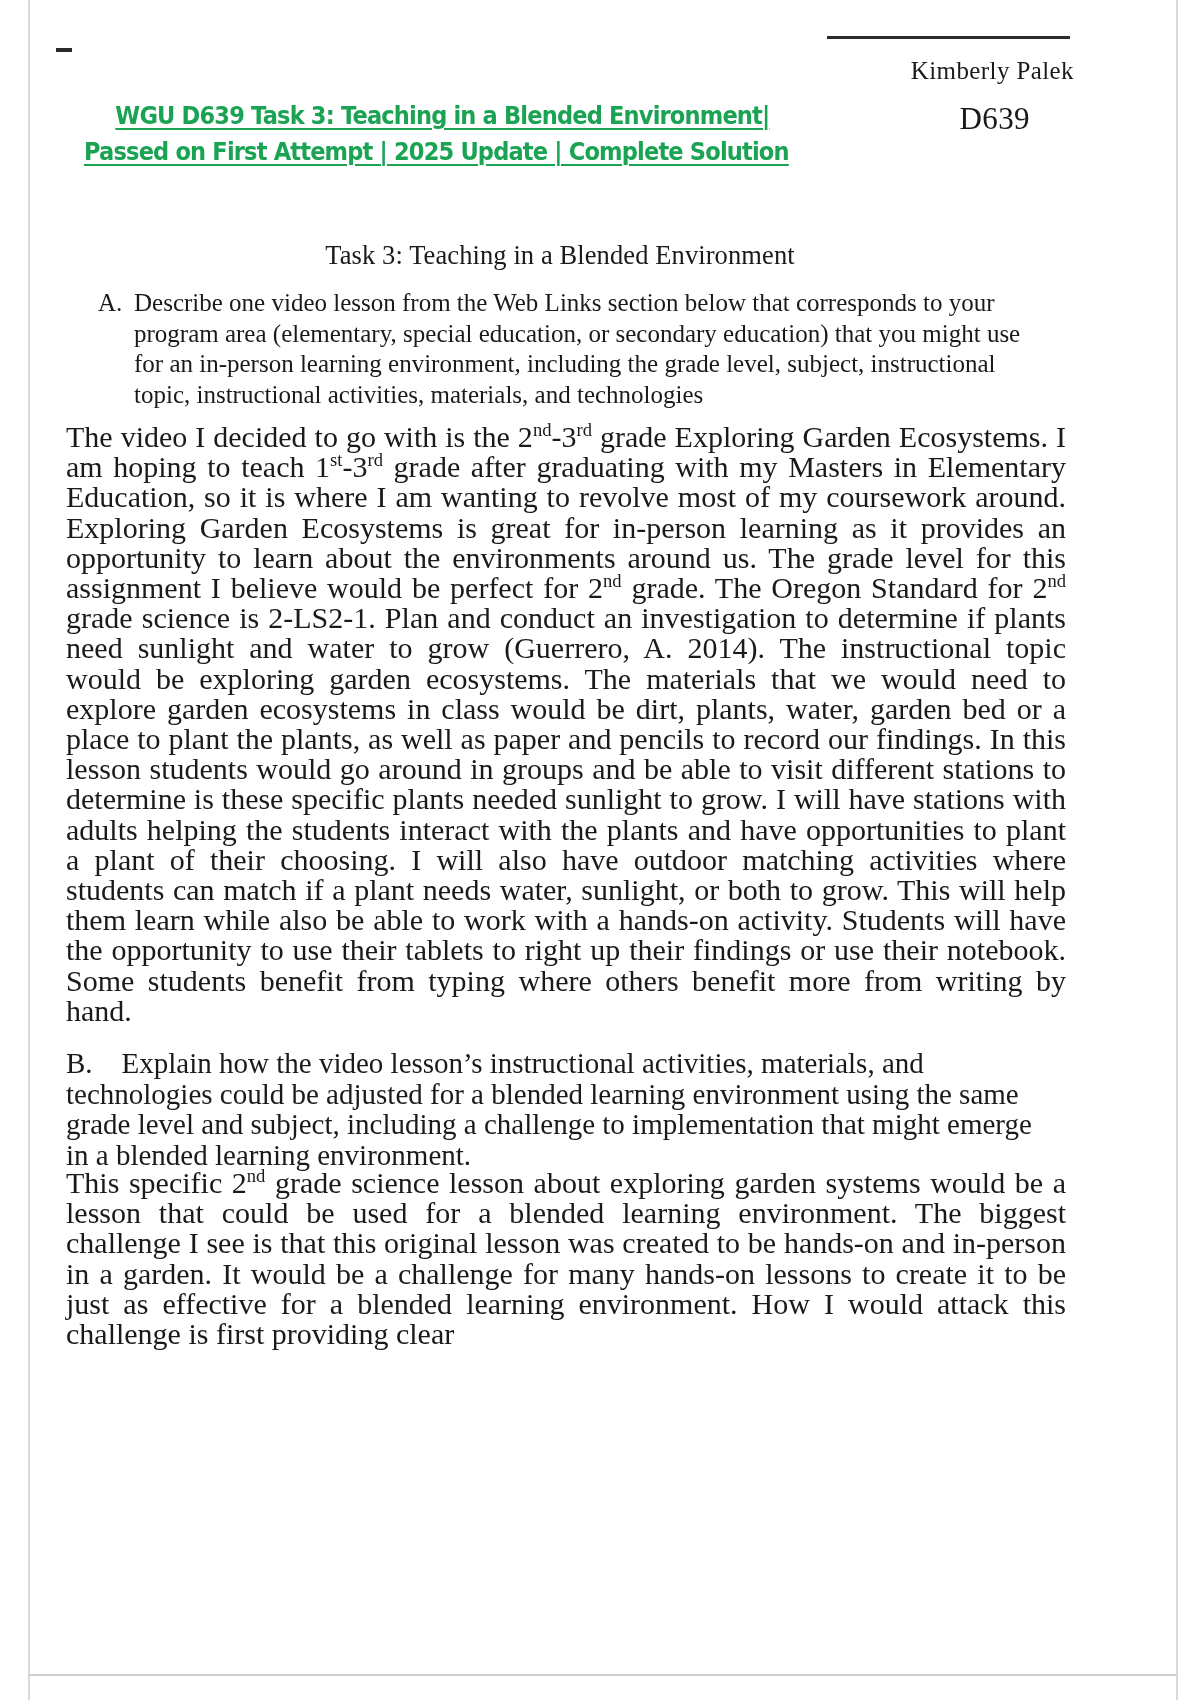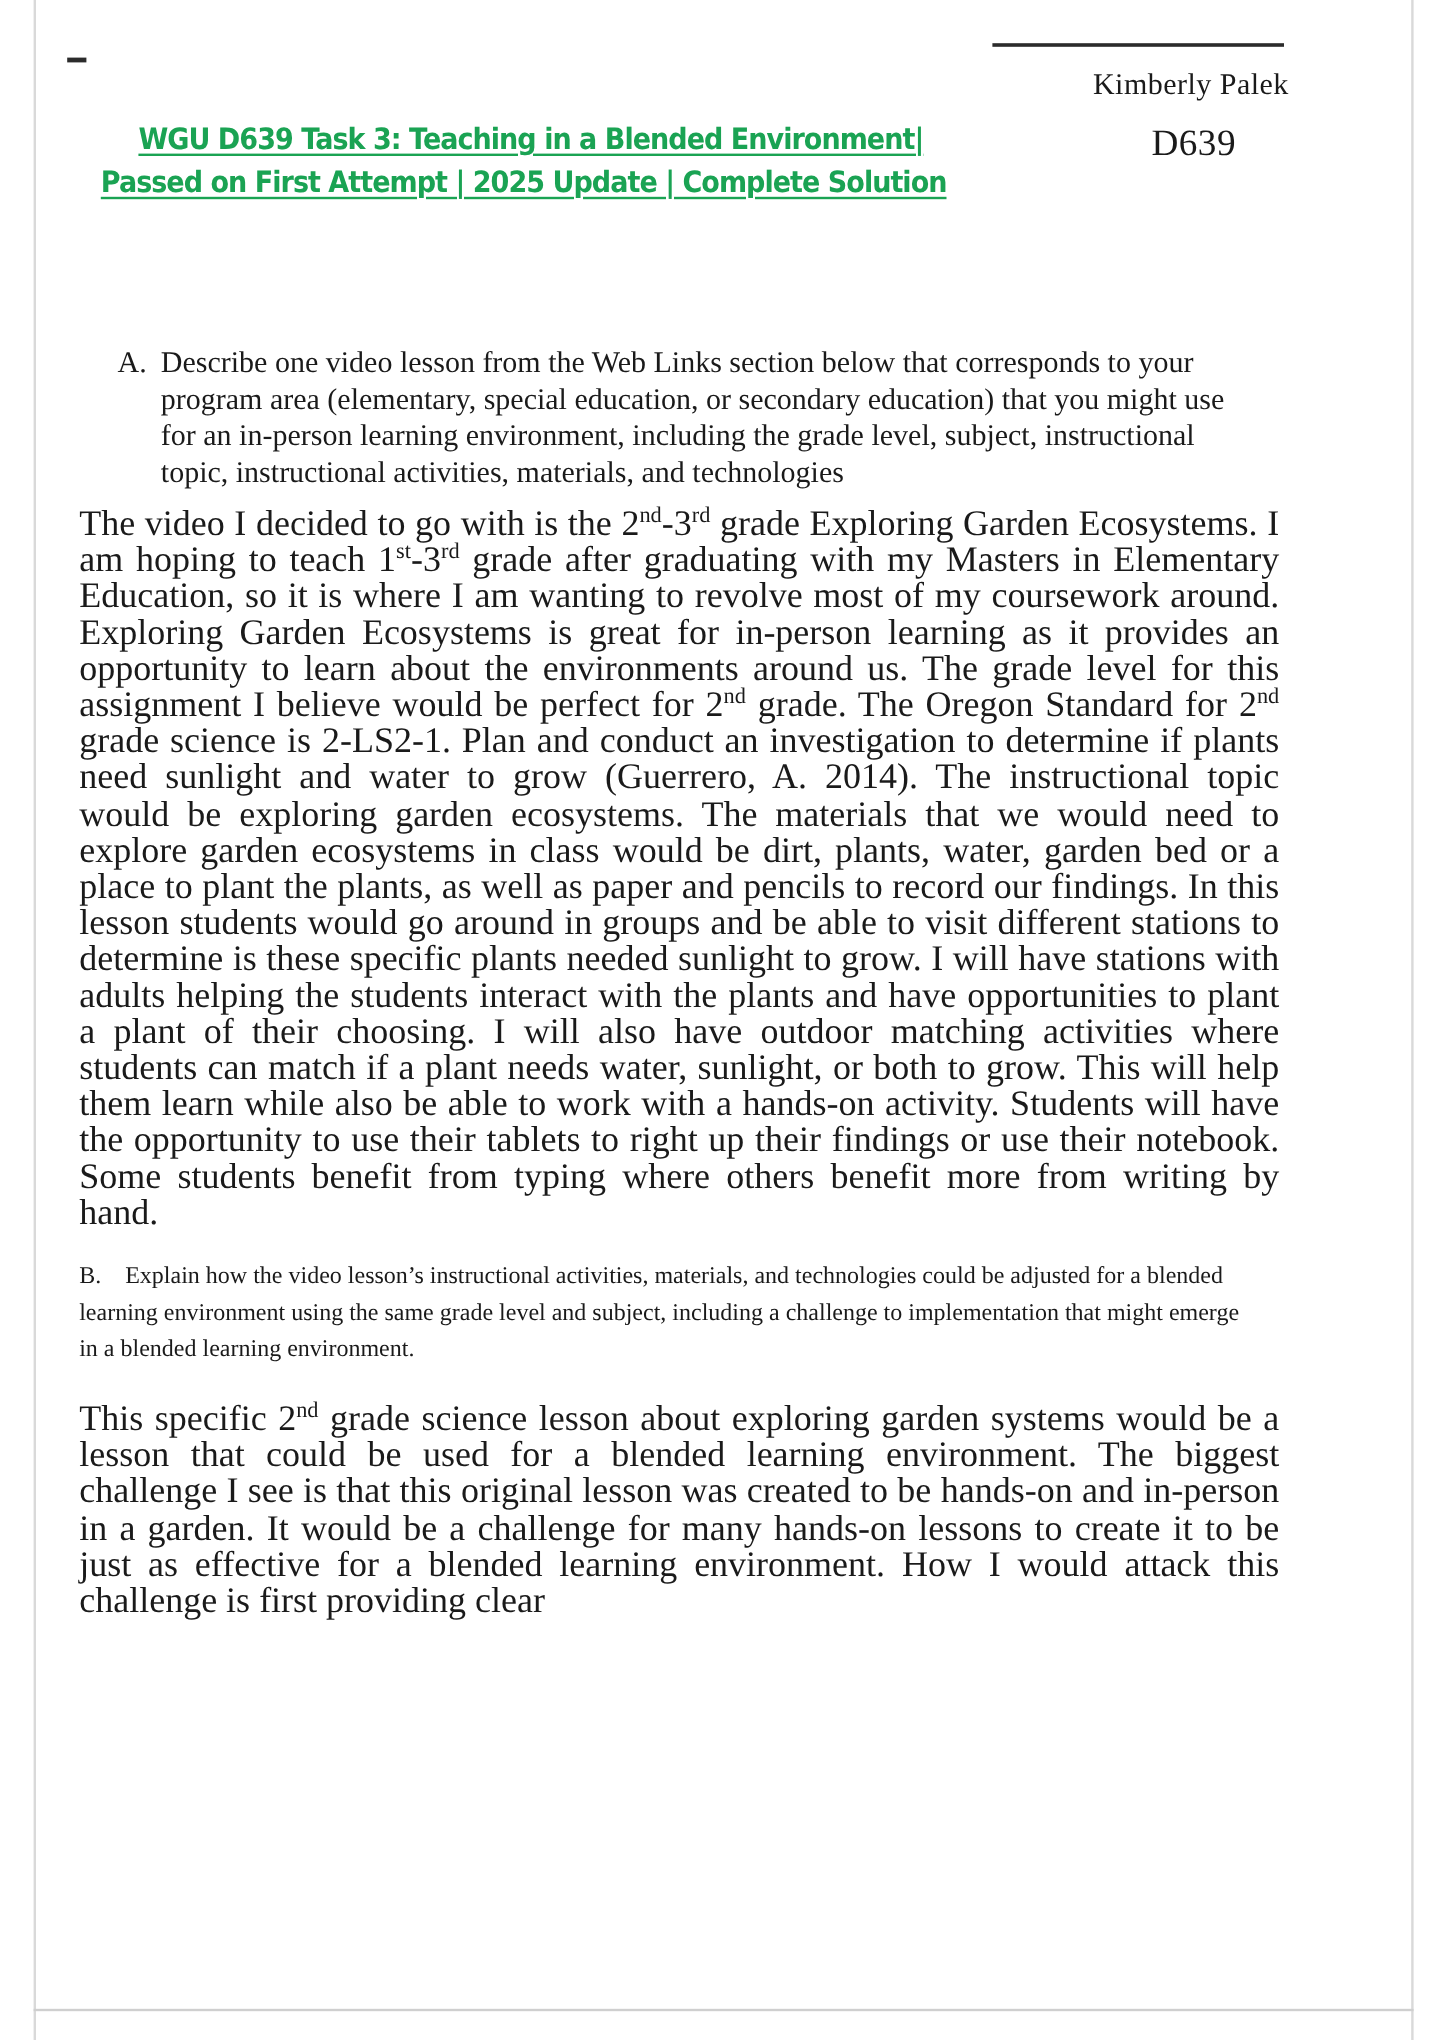--- a/index.html
+++ b/index.html
@@ -144,21 +144,21 @@
   .para.p-main {
     left: 6px;
     top: 422px;
     width: 1000px;
   }
   .prompt-b {
     position: absolute;
     left: 6px;
     top: 1048px;
     width: 985px;
-    font-size: 20px;
+    font-size: 29px;
     line-height: 30.5px;
     text-align: left;
   }
   .para.p-final {
     left: 6px;
     top: 1168px;
     width: 1000px;
   }
 
   sup {
@@ -184,20 +184,21 @@
       <div class="header-rule"></div>
       <div class="header-name">Kimberly Palek</div>
       <div class="header-course">D639</div>
     </div>
 
     <div class="doc-banner">
       <div class="doc-banner-line l1" style="color: rgb(26, 163, 83); text-decoration-color: rgb(26, 163, 83);">WGU D639 Task 3: Teaching in a Blended Environment|</div>
       <div class="doc-banner-line l2" style="color: rgb(26, 163, 83); text-decoration-color: rgb(26, 163, 83);">Passed on First Attempt | 2025 Update | Complete Solution</div>
     </div>
 
+    <div class="task-title">Task 3: Teaching in a Blended Environment</div>
 
     <div class="prompt-a">
       <span class="marker">A.</span>
       <span class="body">Describe one video lesson from the Web Links section below that corresponds to your program area (elementary, special education, or secondary education) that you might use for an in-person learning environment, including the grade level, subject, instructional topic, instructional activities, materials, and technologies</span>
     </div>
 
     <div class="para p-main">The video I decided to go with is the 2<sup>nd</sup>-3<sup>rd</sup> grade Exploring Garden Ecosystems. I am hoping to teach 1<sup>st</sup>-3<sup>rd</sup> grade after graduating with my Masters in Elementary Education, so it is where I am wanting to revolve most of my coursework around. Exploring Garden Ecosystems is great for in-person learning as it provides an opportunity to learn about the environments around us. The grade level for this assignment I believe would be perfect for 2<sup>nd</sup> grade. The Oregon Standard for 2<sup>nd</sup> grade science is 2-LS2-1. Plan and conduct an investigation to determine if plants need sunlight and water to grow (Guerrero, A. 2014). The instructional topic would be exploring garden ecosystems. The materials that we would need to explore garden ecosystems in class would be dirt, plants, water, garden bed or a place to plant the plants, as well as paper and pencils to record our findings. In this lesson students would go around in groups and be able to visit different stations to determine is these specific plants needed sunlight to grow. I will have stations with adults helping the students interact with the plants and have opportunities to plant a plant of their choosing. I will also have outdoor matching activities where students can match if a plant needs water, sunlight, or both to grow. This will help them learn while also be able to work with a hands-on activity. Students will have the opportunity to use their tablets to right up their findings or use their notebook. Some students benefit from typing where others benefit more from writing by hand.</div>
 
     <div class="prompt-b">
       <span>B.</span>

